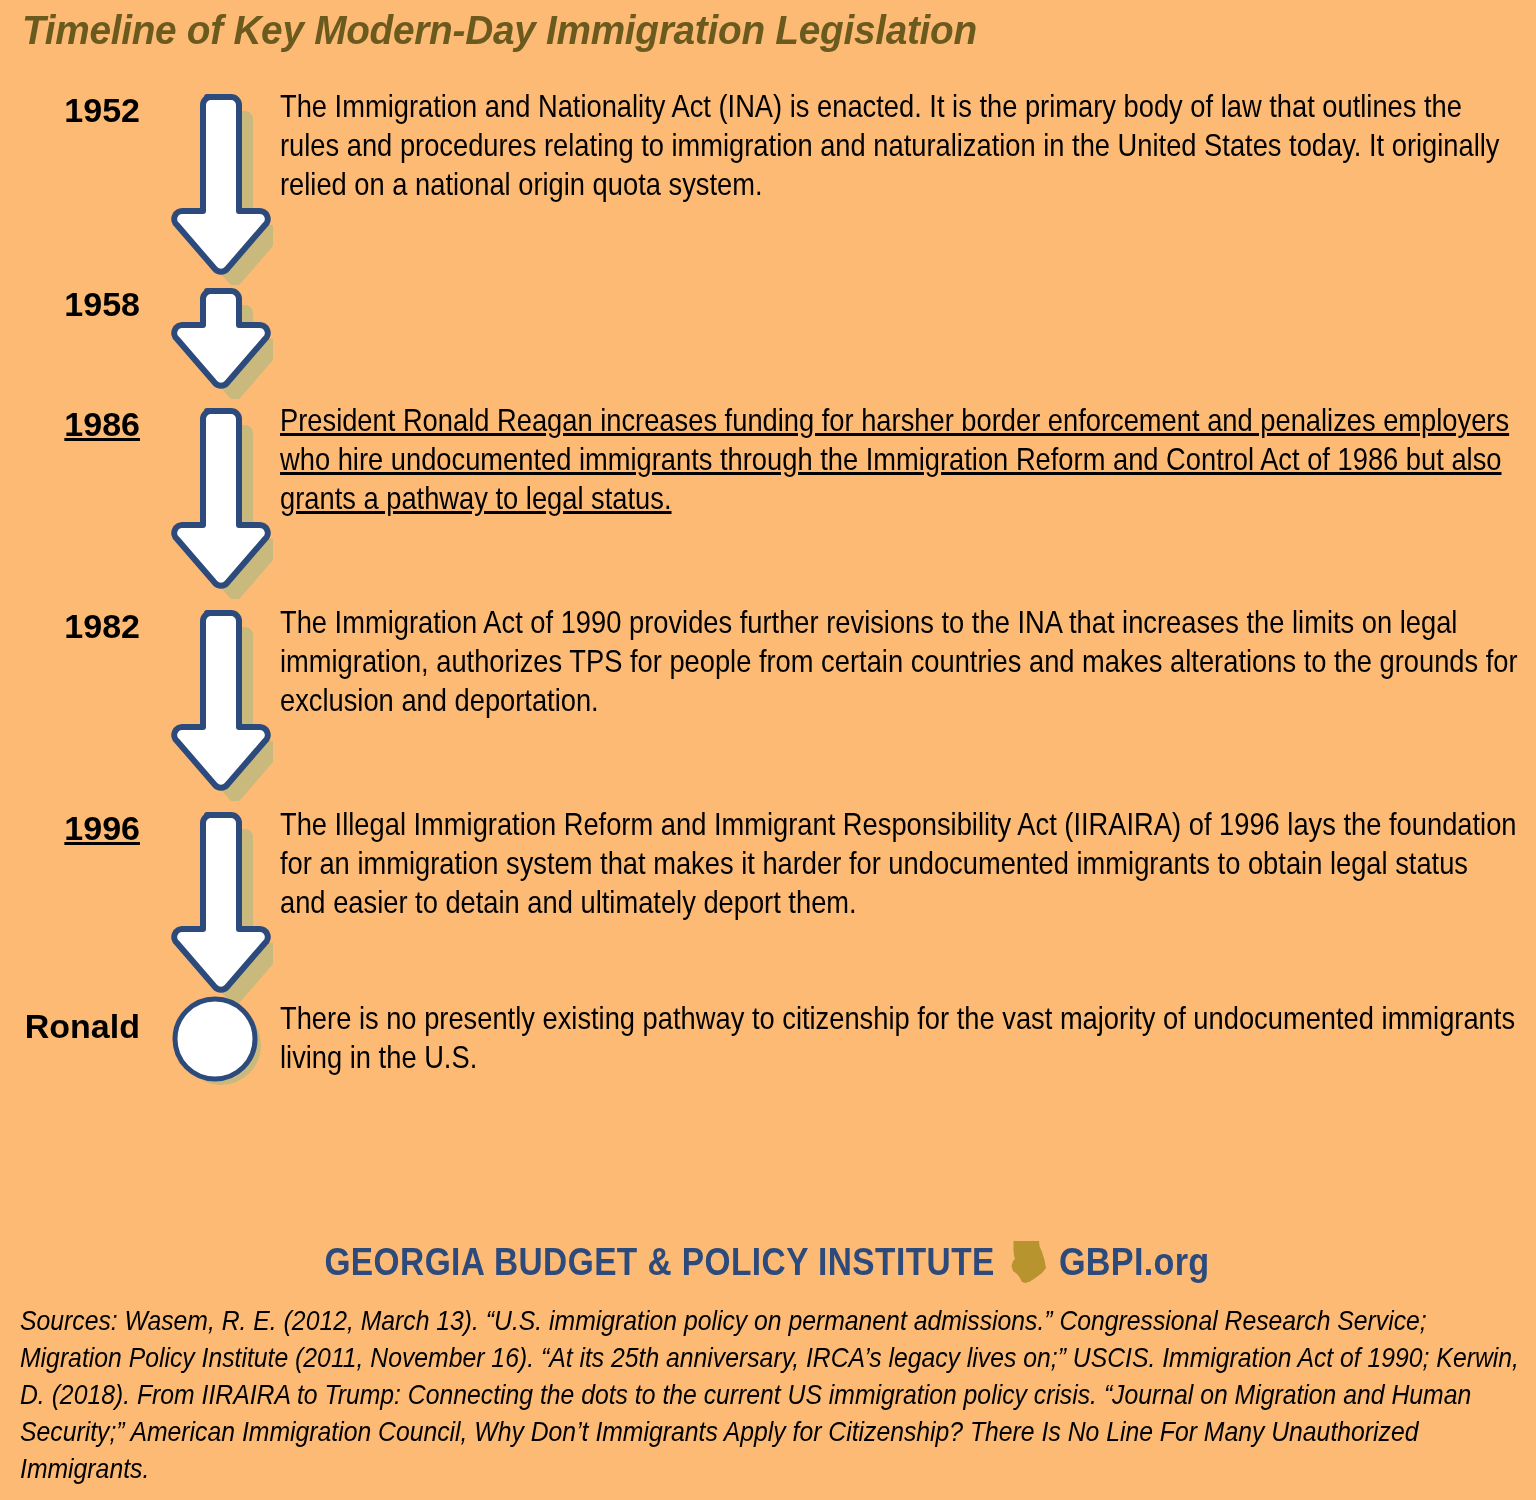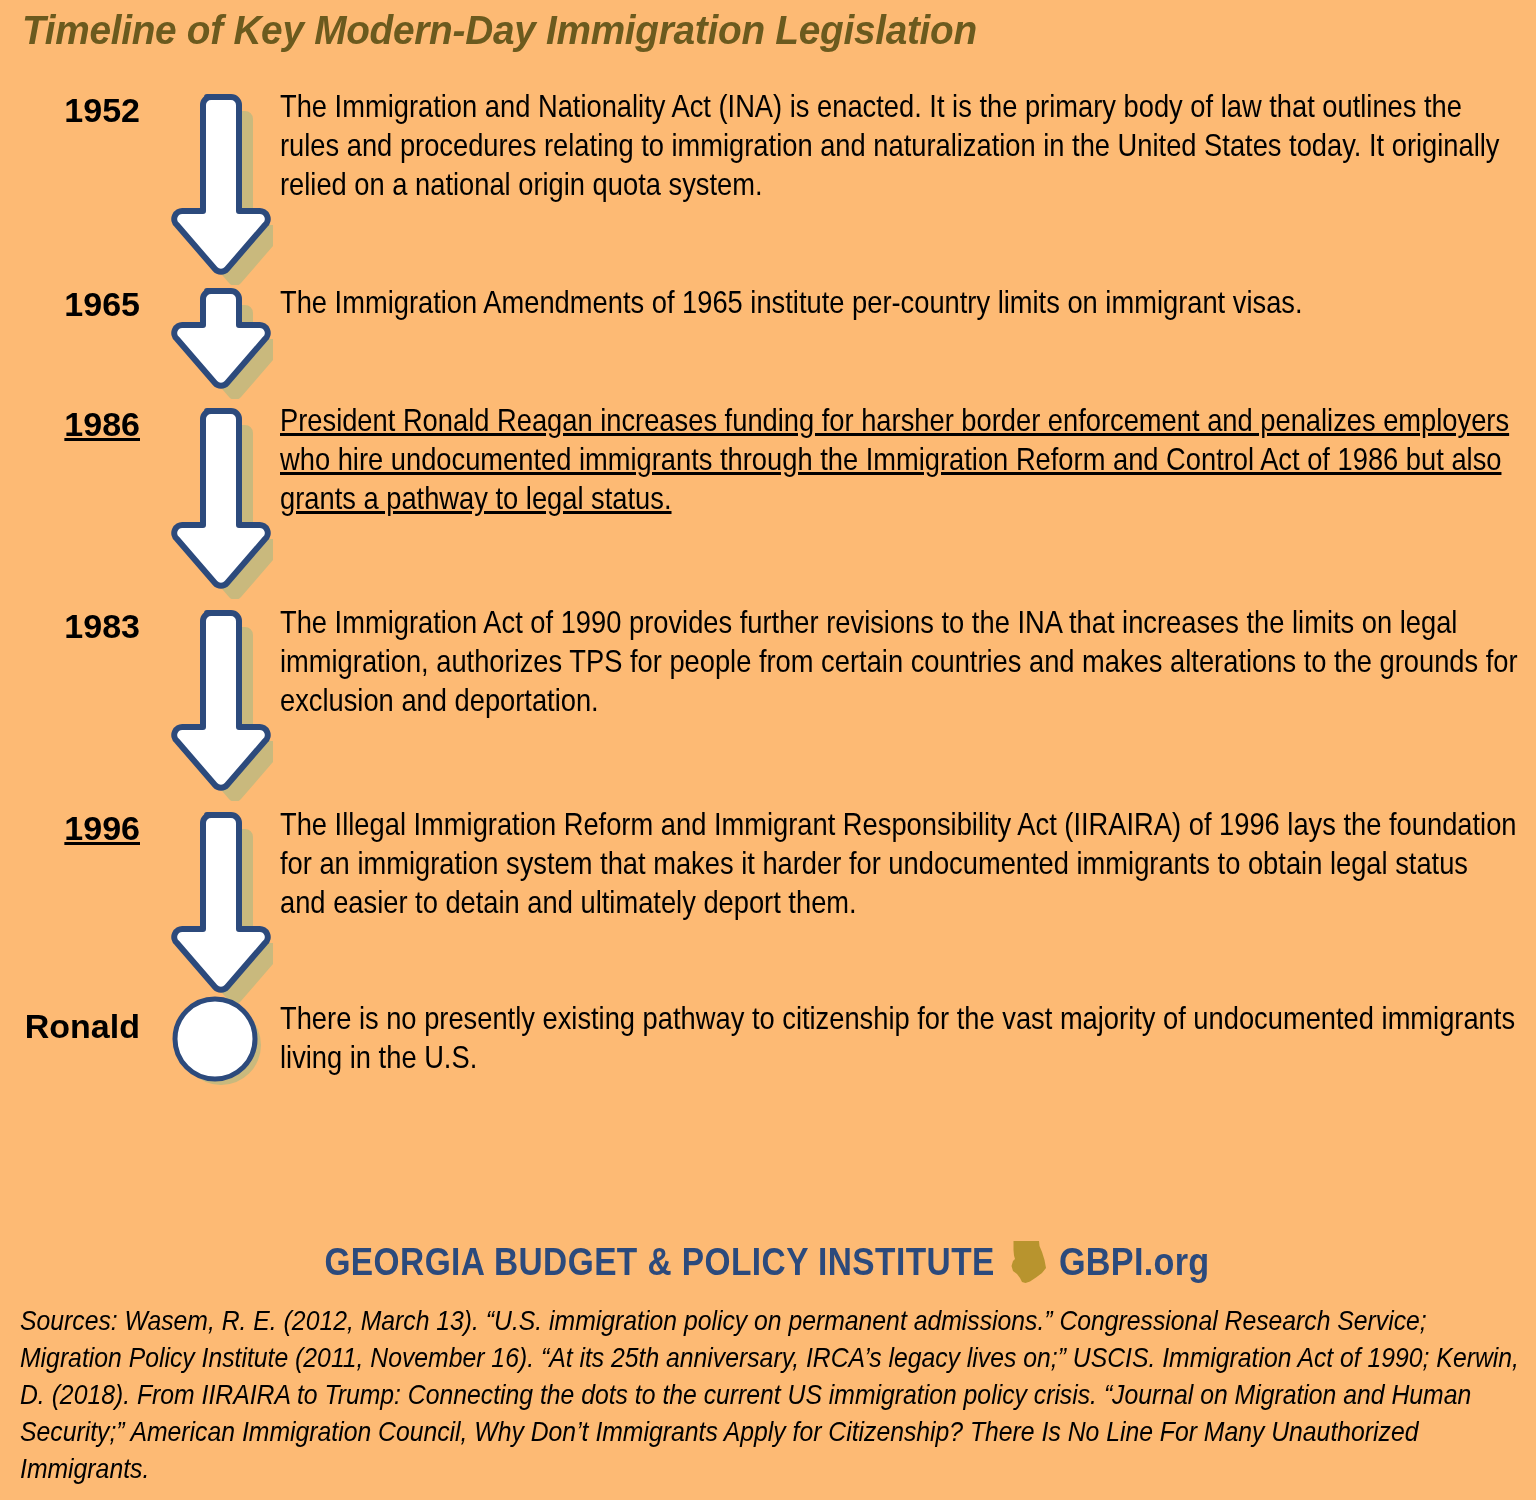--- a/index.html
+++ b/index.html
@@ -165,47 +165,44 @@
           <path d="M42 12 h24 a8 8 0 0 1 8 8 v106 h20 a8 8 0 0 1 6 14 l-38 44 a8 8 0 0 1 -12 0 l-38 -44 a8 8 0 0 1 6 -14 h20 v-106 a8 8 0 0 1 8 -8 z" fill="#c9b97d" stroke="none" transform="translate(14,14)"></path>
           <path d="M42 12 h24 a8 8 0 0 1 8 8 v106 h20 a8 8 0 0 1 6 14 l-38 44 a8 8 0 0 1 -12 0 l-38 -44 a8 8 0 0 1 6 -14 h20 v-106 a8 8 0 0 1 8 -8 z" fill="#ffffff" stroke="#2c4a7c" stroke-width="6" stroke-linejoin="round"></path>
         </svg>
       </div>
       <div class="text-cell">
         <div class="body-text">The Immigration and Nationality Act (INA) is enacted. It is the primary body of law that outlines the rules and procedures relating to immigration and naturalization in the United States today. It originally relied on a national origin quota system.</div>
       </div>
     </div>
 
     <div class="row" style="margin-top:-16px;">
-      <div class="year-cell" style="padding-top:18px;">1965</div>
+      <div class="year-cell" style="padding-top:18px;">1958</div>
       <div class="marker-cell" style="padding-top:10px;">
         <svg class="arrow-svg" width="108" height="120" viewBox="0 0 108 120">
           <path d="M42 12 h24 a8 8 0 0 1 8 8 v26 h20 a8 8 0 0 1 6 14 l-38 44 a8 8 0 0 1 -12 0 l-38 -44 a8 8 0 0 1 6 -14 h20 v-26 a8 8 0 0 1 8 -8 z" fill="#c9b97d" stroke="none" transform="translate(14,14)"></path>
           <path d="M42 12 h24 a8 8 0 0 1 8 8 v26 h20 a8 8 0 0 1 6 14 l-38 44 a8 8 0 0 1 -12 0 l-38 -44 a8 8 0 0 1 6 -14 h20 v-26 a8 8 0 0 1 8 -8 z" fill="#ffffff" stroke="#2c4a7c" stroke-width="6" stroke-linejoin="round"></path>
         </svg>
       </div>
-      <div class="text-cell" style="padding-top:14px;">
-        <div class="body-text">The Immigration Amendments of 1965 institute per-country limits on immigrant visas.</div>
-      </div>
     </div>
 
     <div class="row" style="margin-top:-8px;text-decoration:underline;">
       <div class="year-cell" style="padding-top:16px;">1986</div>
       <div class="marker-cell" style="padding-top:8px;">
         <svg class="arrow-svg" width="108" height="200" viewBox="0 0 108 200">
           <path d="M42 12 h24 a8 8 0 0 1 8 8 v106 h20 a8 8 0 0 1 6 14 l-38 44 a8 8 0 0 1 -12 0 l-38 -44 a8 8 0 0 1 6 -14 h20 v-106 a8 8 0 0 1 8 -8 z" fill="#c9b97d" stroke="none" transform="translate(14,14)"></path>
           <path d="M42 12 h24 a8 8 0 0 1 8 8 v106 h20 a8 8 0 0 1 6 14 l-38 44 a8 8 0 0 1 -12 0 l-38 -44 a8 8 0 0 1 6 -14 h20 v-106 a8 8 0 0 1 8 -8 z" fill="#ffffff" stroke="#2c4a7c" stroke-width="6" stroke-linejoin="round"></path>
         </svg>
       </div>
       <div class="text-cell" style="padding-top:10px;">
         <div class="body-text">President Ronald Reagan increases funding for harsher border enforcement and penalizes employers who hire undocumented immigrants through the Immigration Reform and Control Act of 1986 but also grants a pathway to legal status.</div>
       </div>
     </div>
 
     <div class="row" style="margin-top:-6px;">
-      <div class="year-cell" style="padding-top:16px;">1983</div>
+      <div class="year-cell" style="padding-top:16px;">1982</div>
       <div class="marker-cell" style="padding-top:8px;">
         <svg class="arrow-svg" width="108" height="200" viewBox="0 0 108 200">
           <path d="M42 12 h24 a8 8 0 0 1 8 8 v106 h20 a8 8 0 0 1 6 14 l-38 44 a8 8 0 0 1 -12 0 l-38 -44 a8 8 0 0 1 6 -14 h20 v-106 a8 8 0 0 1 8 -8 z" fill="#c9b97d" stroke="none" transform="translate(14,14)"></path>
           <path d="M42 12 h24 a8 8 0 0 1 8 8 v106 h20 a8 8 0 0 1 6 14 l-38 44 a8 8 0 0 1 -12 0 l-38 -44 a8 8 0 0 1 6 -14 h20 v-106 a8 8 0 0 1 8 -8 z" fill="#ffffff" stroke="#2c4a7c" stroke-width="6" stroke-linejoin="round"></path>
         </svg>
       </div>
       <div class="text-cell" style="padding-top:10px;">
         <div class="body-text">The Immigration Act of 1990 provides further revisions to the INA that increases the limits on legal immigration, authorizes TPS for people from certain countries and makes alterations to the grounds for exclusion and deportation.</div>
       </div>
     </div>

